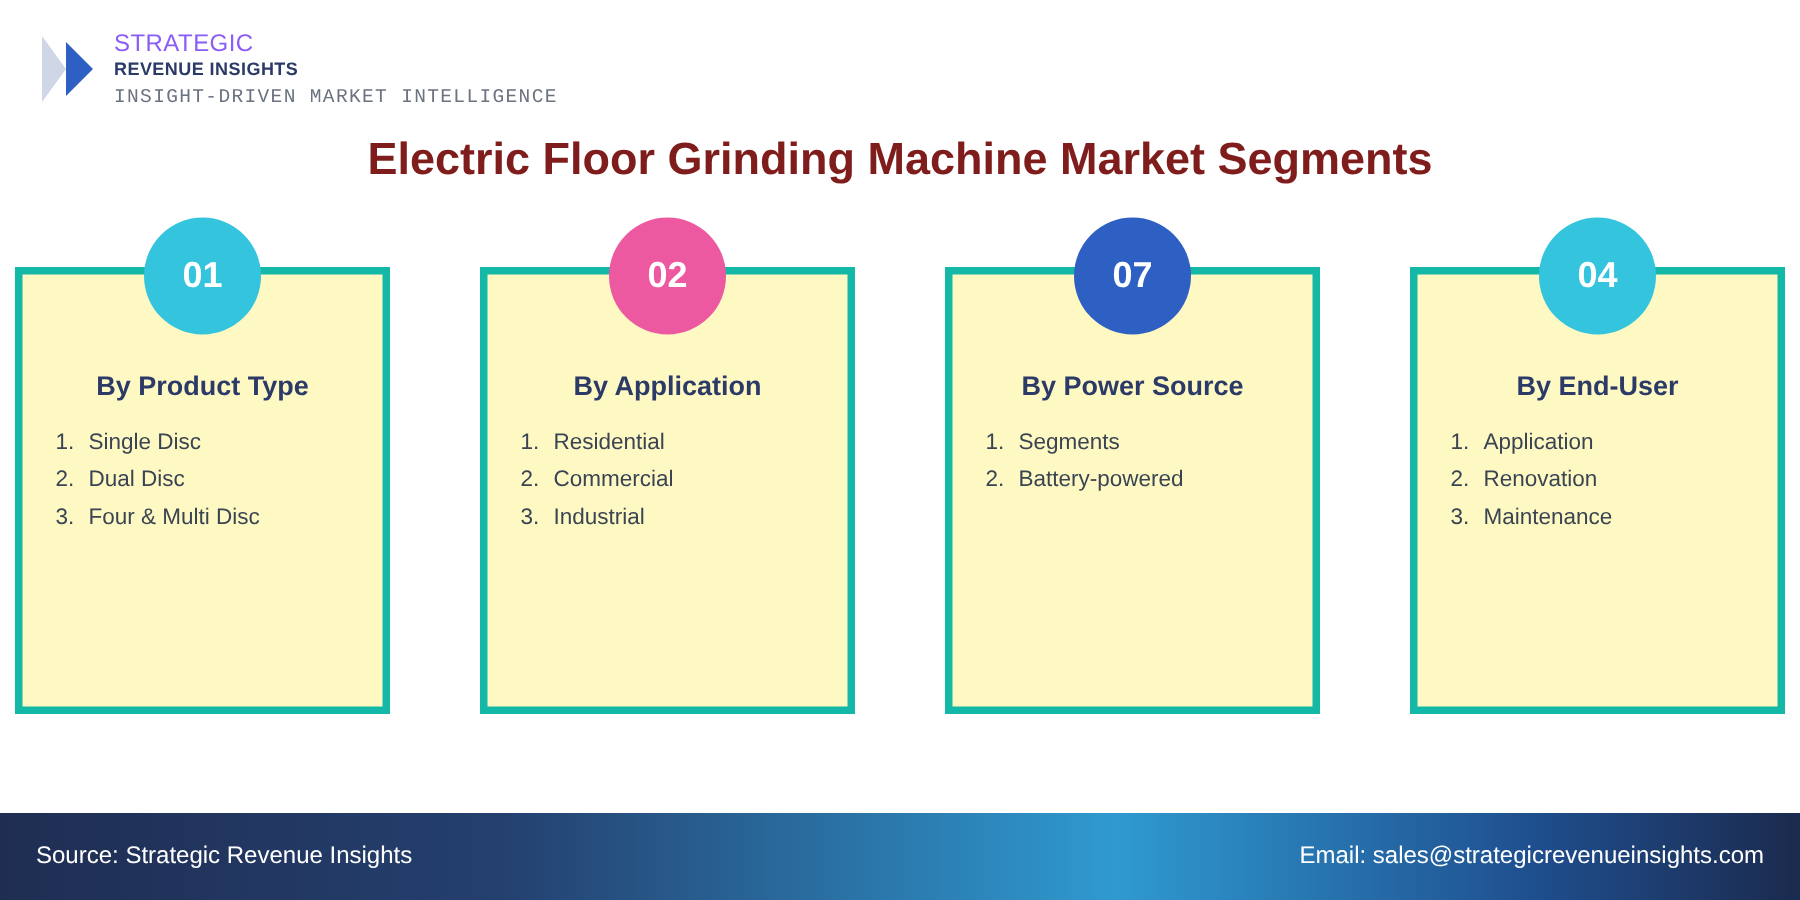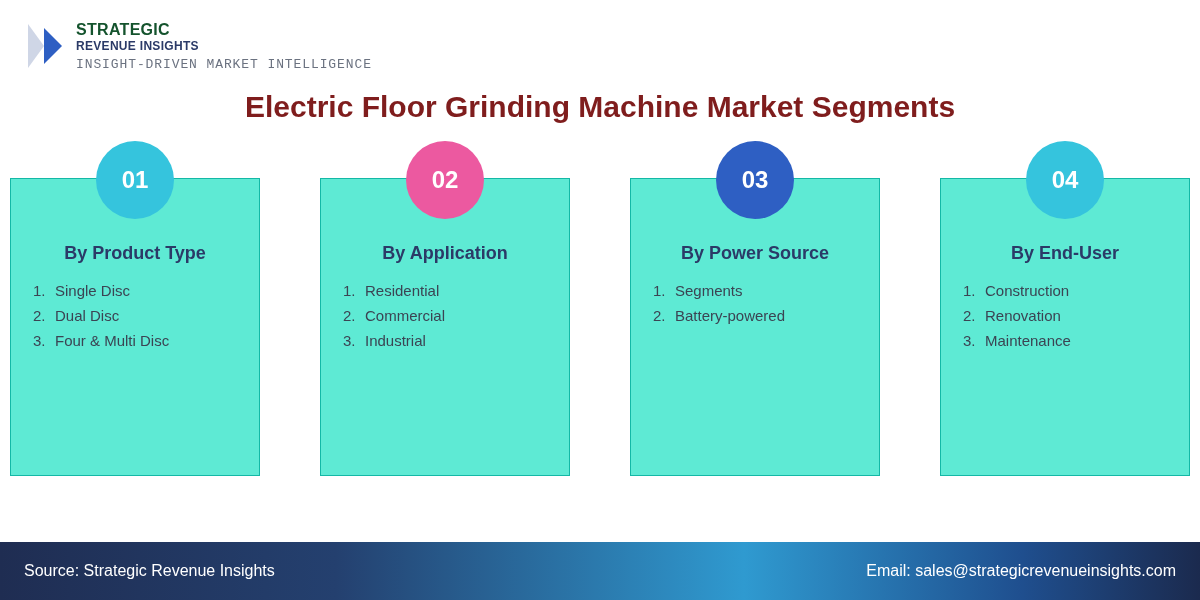--- a/index.html
+++ b/index.html
@@ -33,22 +33,22 @@
     height: 56px;
     position: relative;
     flex: 0 0 auto;
   }
   .logo-text {
     margin-left: 8px;
     line-height: 1;
   }
   .logo-line1 {
     font-size: 16px;
-    font-weight: bold;
-    color: #14532d;
+    font-weight: normal;
+    color: #8b5cf6;
     letter-spacing: 0.3px;
   }
   .logo-line2 {
     font-size: 12px;
     font-weight: bold;
     color: #2b3a67;
     letter-spacing: 0.3px;
     margin-top: 2px;
   }
   .logo-tagline {
@@ -79,23 +79,23 @@
     width: 1200px;
     height: 300px;
     display: flex;
     justify-content: center;
     gap: 60px;
   }
   .card {
     position: relative;
     width: 250px;
     height: 298px;
-    border: 1px solid #14b8a6;
+    border: 5px solid #14b8a6;
     box-sizing: border-box;
-    background: #5eead4;
+    background: #fef9c3;
   }
   .badge {
     position: absolute;
     left: 50%;
     top: -38px;
     transform: translateX(-50%);
     width: 78px;
     height: 78px;
     border-radius: 50%;
     display: flex;
@@ -187,33 +187,33 @@
       <div class="badge" style="background:#ec59a0">02</div>
       <div class="card-title">By Application</div>
       <ul class="card-list">
         <li>Residential</li>
         <li>Commercial</li>
         <li>Industrial</li>
       </ul>
     </div>
 
     <div class="card">
-      <div class="badge" style="background:#2e5fc3">03</div>
+      <div class="badge" style="background:#2e5fc3">07</div>
       <div class="card-title">By Power Source</div>
       <ul class="card-list">
         <li>Segments</li>
         <li>Battery-powered</li>
       </ul>
     </div>
 
     <div class="card">
       <div class="badge" style="background:#35c4dd">04</div>
       <div class="card-title">By End-User</div>
       <ul class="card-list">
-        <li>Construction</li>
+        <li>Application</li>
         <li>Renovation</li>
         <li>Maintenance</li>
       </ul>
     </div>
 
   </div>
 
   <div class="footer">
     <div>Source: Strategic Revenue Insights</div>
     <div>Email: sales@strategicrevenueinsights.com</div>

